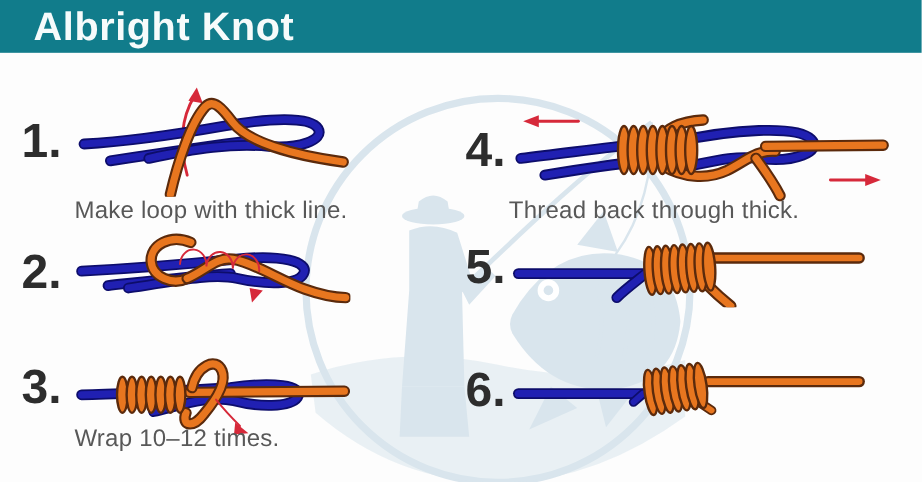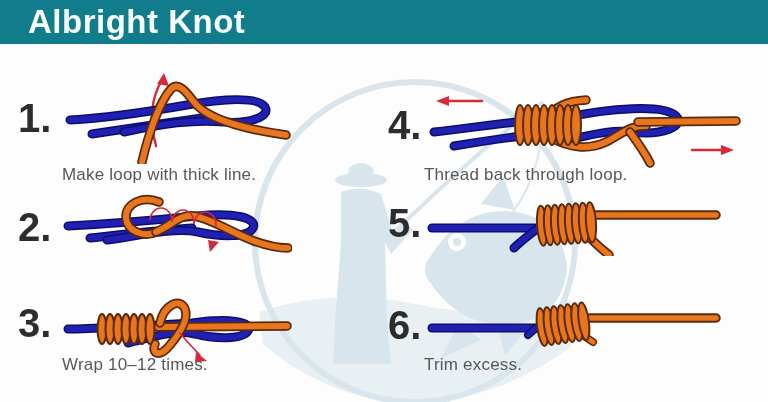--- a/index.html
+++ b/index.html
@@ -25,21 +25,21 @@
   
   .watermark{position:absolute;left:245px;top:72px;width:340px;height:340px;z-index:0;pointer-events:none;}
 
   
   .step-number{
     position:absolute;z-index:2;
     font-size:40px;font-weight:800;color:var(--number_ink,#2d2d2d);line-height:1;
   }
   .step-caption{
     position:absolute;z-index:2;
-    font-size:17px;color:var(--caption_ink,#585858);letter-spacing:.2px;
+    font-size:20px;color:var(--caption_ink,#585858);letter-spacing:.2px;
   }
   .step-illustration{position:absolute;z-index:1;}
 
   
   .blue-under{fill:none;stroke:var(--line_blue_dark,#0d0d6b);stroke-width:9;stroke-linecap:round;}
   .blue{fill:none;stroke:var(--line_blue,#2020b2);stroke-width:6;stroke-linecap:round;}
   .orange-under{fill:none;stroke:var(--line_orange_dark,#5b2a0c);stroke-width:9.5;stroke-linecap:round;}
   .orange{fill:none;stroke:var(--line_orange,#e8761f);stroke-width:6;stroke-linecap:round;}
   .coil{fill:var(--line_orange,#e8761f);stroke:var(--line_orange_dark,#5b2a0c);stroke-width:2;}
   .red-line{fill:none;stroke:var(--arrow_red,#d6293a);stroke-width:2.4;stroke-linecap:round;}
@@ -181,21 +181,21 @@
       <ellipse class="coil" cx="96" cy="37" rx="5" ry="20"></ellipse>
       <ellipse class="coil" cx="104" cy="37" rx="5" ry="20"></ellipse>
       <ellipse class="coil" cx="112" cy="37" rx="5" ry="20"></ellipse>
       <ellipse class="coil" cx="120" cy="37" rx="5" ry="20"></ellipse>
       <ellipse class="coil" cx="128" cy="37" rx="5" ry="20"></ellipse>
       <ellipse class="coil" cx="136" cy="37" rx="5" ry="20"></ellipse>
       <ellipse class="coil" cx="144" cy="37" rx="5" ry="20"></ellipse>
       <ellipse class="coil" cx="152" cy="37" rx="5" ry="20"></ellipse>
     </g>
   </svg>
-  <div class="step-caption" style="left:424px;top:165px">Thread back through loop.</div>
+  <div class="step-caption" style="left:424px;top:165px">Thread back through thick.</div>
 
   <div class="step-number" style="left:388px;top:203px">5.</div>
   <svg class="step-illustration" style="left:424px;top:196px" width="300" height="60" viewBox="0 0 300 60">
     <g>
       <path class="blue-under" d="M8 32 L 114 32"></path>
       <path class="blue" d="M8 32 L 114 32"></path>
       <path class="blue-under" d="M114 32 C 104 40, 96 46, 90 52"></path>
       <path class="blue" d="M114 32 C 104 40, 96 46, 90 52"></path>
     </g>
     <g>
@@ -233,15 +233,14 @@
     <g transform="rotate(-8 140 28)">
       <ellipse class="coil" cx="118" cy="28" rx="5" ry="19"></ellipse>
       <ellipse class="coil" cx="125" cy="28" rx="5" ry="19"></ellipse>
       <ellipse class="coil" cx="132" cy="28" rx="5" ry="19"></ellipse>
       <ellipse class="coil" cx="139" cy="28" rx="5" ry="19"></ellipse>
       <ellipse class="coil" cx="146" cy="28" rx="5" ry="19"></ellipse>
       <ellipse class="coil" cx="153" cy="28" rx="5" ry="19"></ellipse>
       <ellipse class="coil" cx="160" cy="28" rx="5" ry="19"></ellipse>
     </g>
   </svg>
-  <div class="step-caption" style="left:424px;top:355px">Trim excess.</div>
 
 </div>
 
 </body></html>

